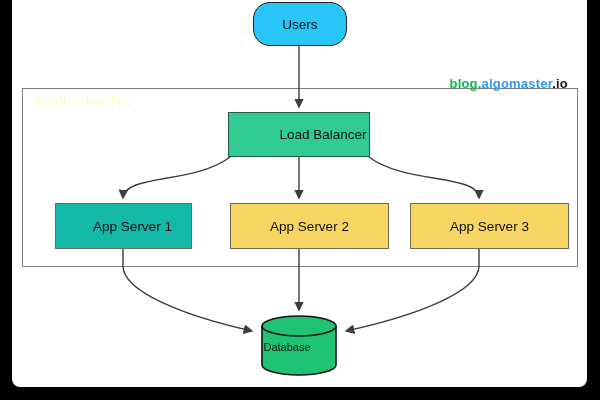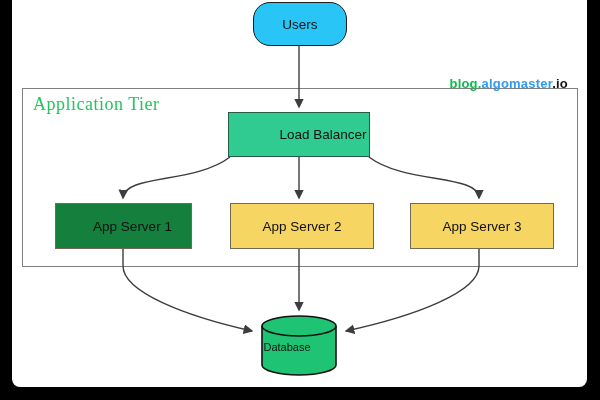--- a/index.html
+++ b/index.html
@@ -29,38 +29,38 @@
   }
   .users-node {
     left: 253px; top: 2px; width: 94px; height: 44px;
     border: 1.6px solid #1d1d1d;
   }
   .lb-node {
     left: 228px; top: 112px; width: 142px; height: 45px;
     border: 1.6px solid #2b5a46;
     padding-left: 48px;
   }
-  .app-node { border: 1.6px solid #6e6a55; width: 144px; height: 46px; top: 203px; }
+  .app-node { border: 1.6px solid #6e6a55; width: 159px; height: 46px; top: 203px; }
   .app-node.as1 { left: 55px; width: 137px; }
   .app-node.as2 { left: 230px; }
   .app-node.as3 { left: 410px; }
 
   .tier-box {
     position: absolute;
     left: 22px; top: 88px; width: 556px; height: 179px;
     border: 1.5px solid #7f7f7f;
     background: transparent;
   }
   .tier-label {
     position: absolute;
     left: 33px; top: 94px;
     font-family: cursive;
-    font-size: 18px;
+    font-size: 14px;
     letter-spacing: 0.5px;
-    color: #22c55e;
+    color: #fef9c3;
   }
   .brand {
     position: absolute;
     left: 418px; top: 76px; width: 150px;
     text-align: right;
     font-size: 13px; font-weight: bold;
     letter-spacing: 0.2px;
   }
   .db-label {
     position: absolute;
@@ -107,21 +107,21 @@
   </svg>
 
   <div class="node users-node" style="background: rgb(41, 197, 246); border-radius: 17px;">
     <span>Users</span>
   </div>
 
   <div class="node lb-node" style="background: rgb(48, 203, 144);">
     <span>Load Balancer</span>
   </div>
 
-  <div class="node app-node as1" style="background: #15803d; padding-left: 18px;">
+  <div class="node app-node as1" style="background: #14b8a6; padding-left: 18px;">
     <span>App Server 1</span>
   </div>
 
   <div class="node app-node as2" style="background: rgb(246, 213, 99);">
     <span>App Server 2</span>
   </div>
 
   <div class="node app-node as3" style="background: rgb(246, 213, 99);">
     <span>App Server 3</span>
   </div>

